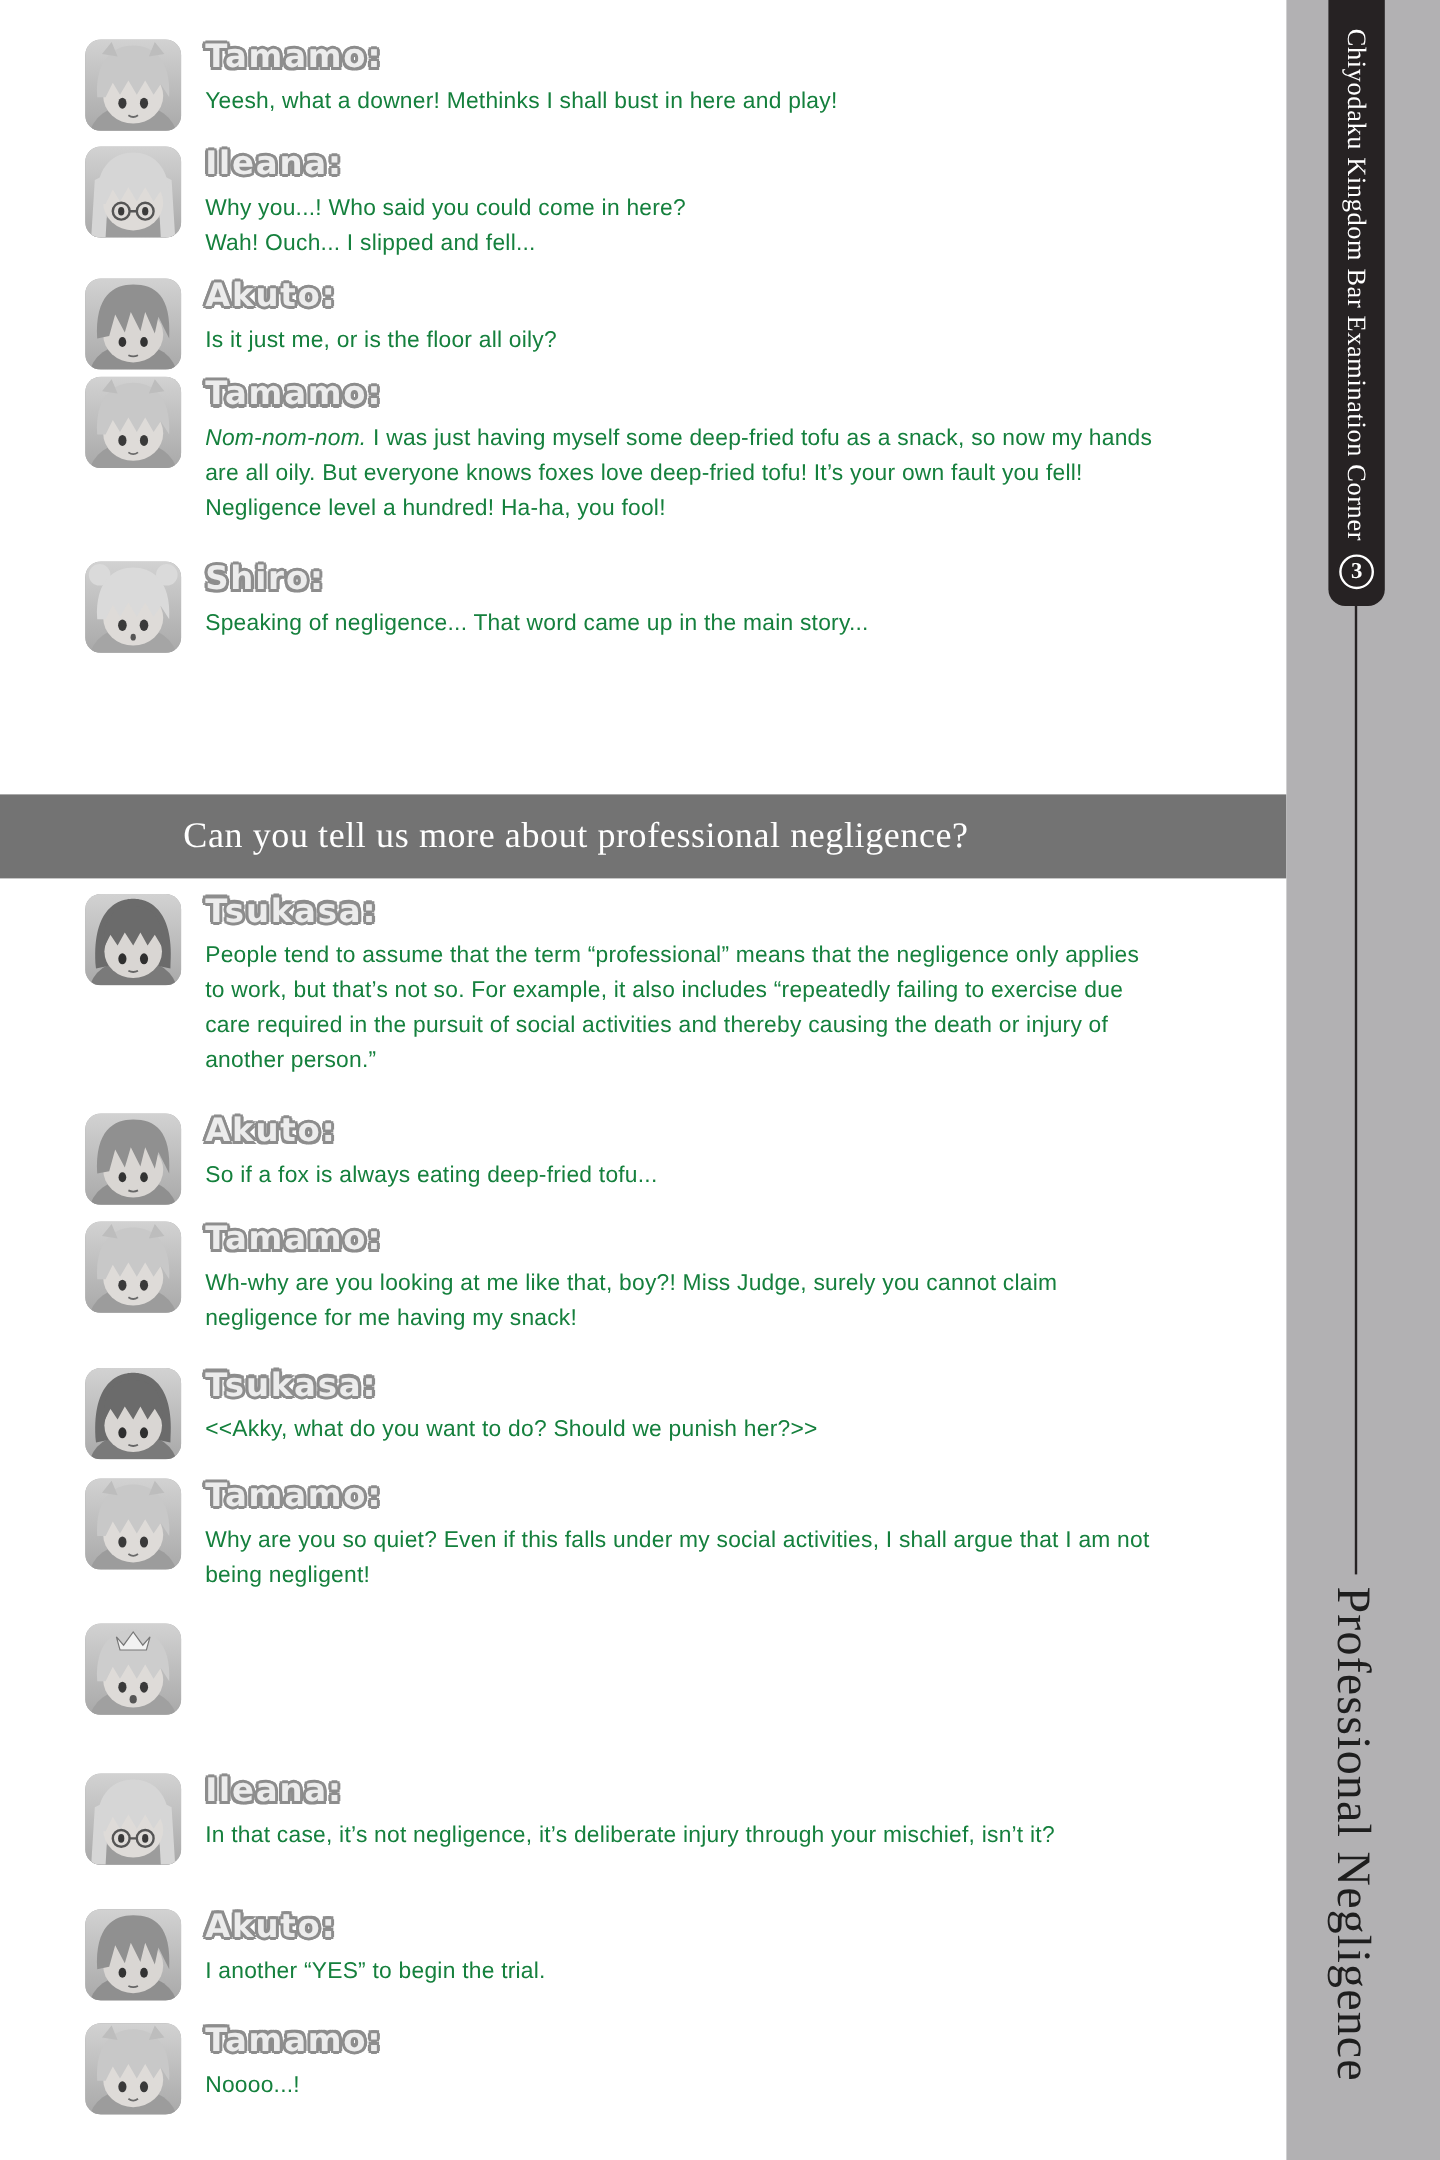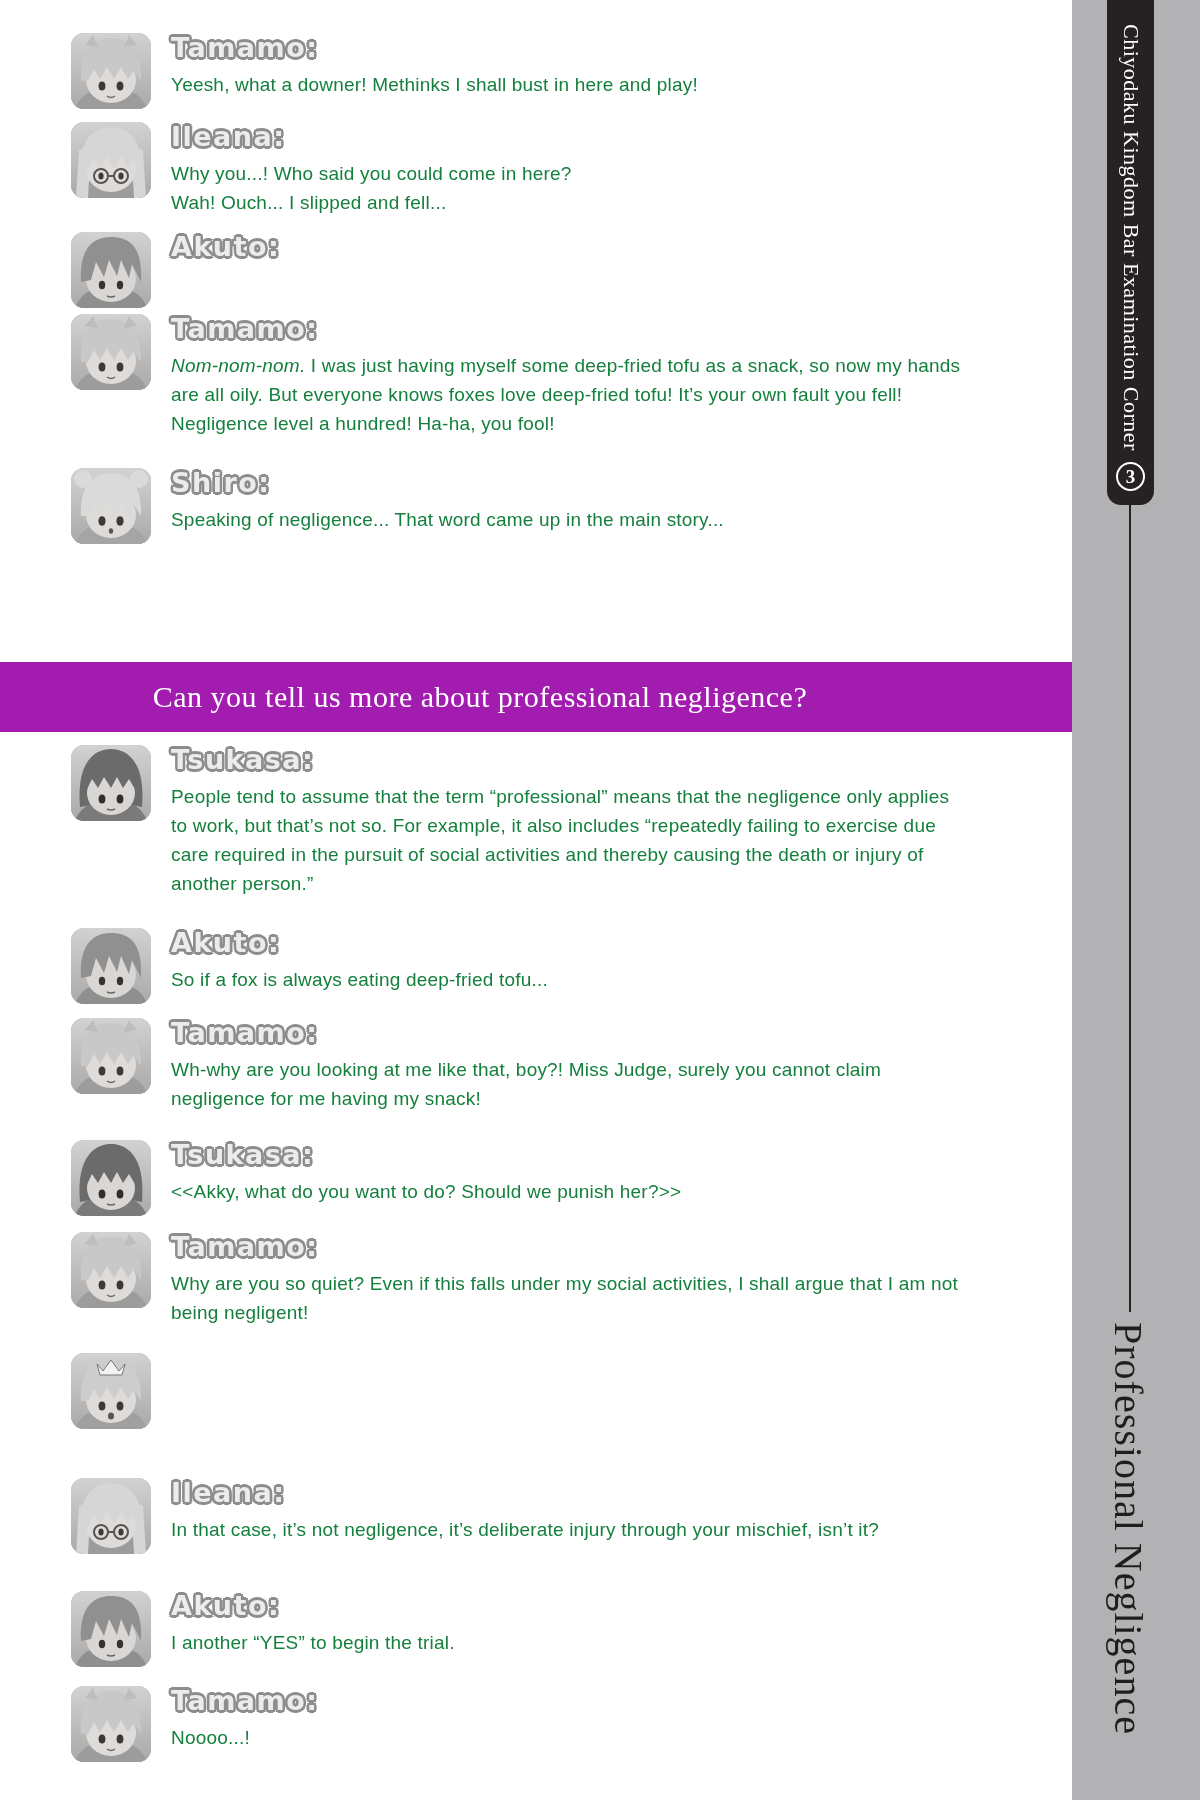--- a/index.html
+++ b/index.html
@@ -25,21 +25,21 @@
       0 -2.6px 0 #8d8d8d, 0 2.6px 0 #8d8d8d;
   }
   .text{
     margin:0;width:792px;font-size:19px;line-height:29px;color:#15803d;
     letter-spacing:.2px;white-space:pre-line;
   }
   .text em{font-style:italic;}
   
   .banner{
     position:absolute;top:662px;left:0;width:1072px;height:70px;
-    background:#a21caf;display:flex;align-items:center;
+    background:#737373;display:flex;align-items:center;
   }
   .banner-inner{
     width:960px;text-align:center;font-family:"Liberation Serif",serif;
     font-size:30px;color:#ffffff;letter-spacing:.5px;line-height:70px;
   }
   
   .rail{position:absolute;left:1072px;top:0;width:128px;height:1800px;background:#b2b1b3;}
   .strip{
     position:absolute;left:35px;top:0;width:47px;height:505px;background:#262223;
     border-radius:0 0 14px 14px;display:flex;flex-direction:column;align-items:center;
@@ -163,20 +163,21 @@
   </div>
 
   <div class="row" style="top:232px">
     <div class="avatar">
         <svg viewBox="0 0 80 76">
           <use href="#av-akuto"></use>
         </svg>
       </div>
     <div class="bubble">
       <div class="speaker">Akuto:</div>
+      <p class="text"><span>Is it just me, or is the floor all oily?</span></p>
     </div>
   </div>
 
   <div class="row" style="top:314px">
     <div class="avatar">
         <svg viewBox="0 0 80 76">
           <use href="#av-tamamo"></use>
         </svg>
       </div>
     <div class="bubble">

